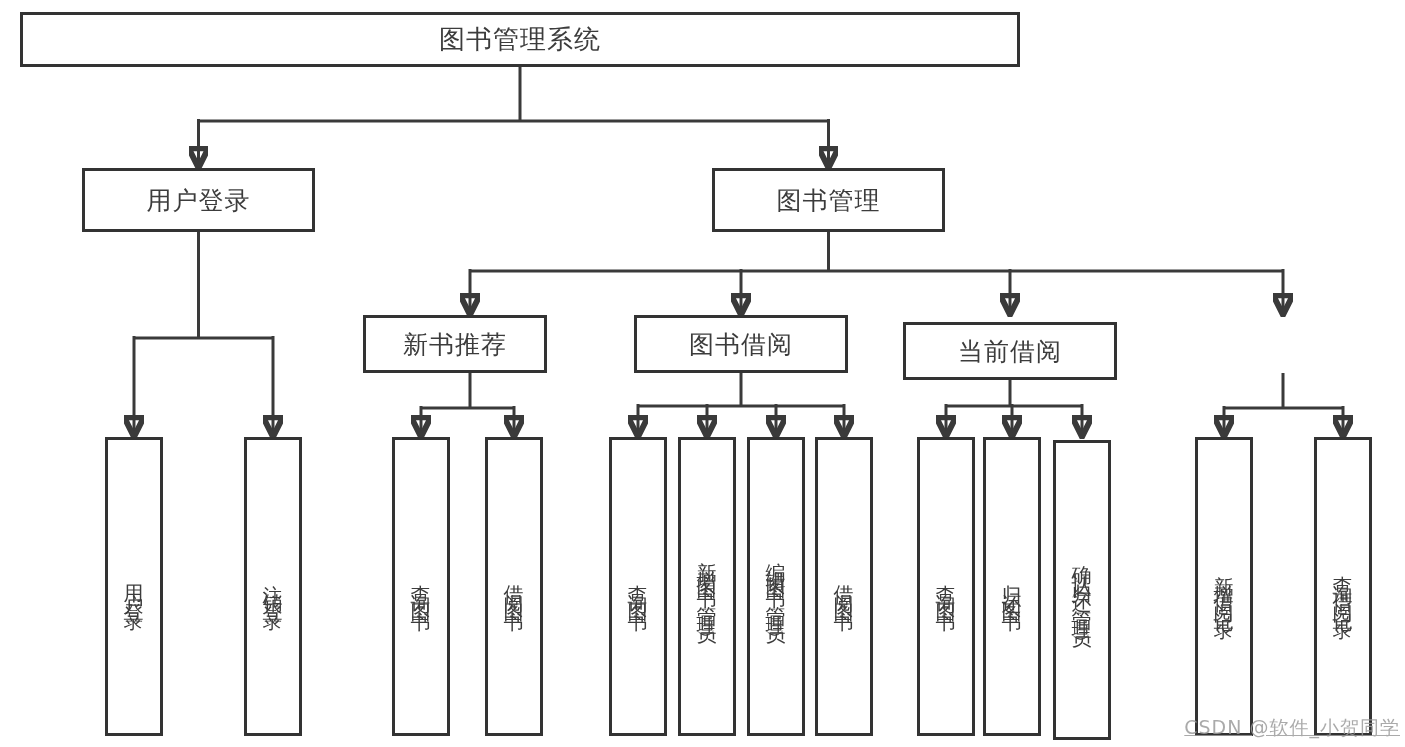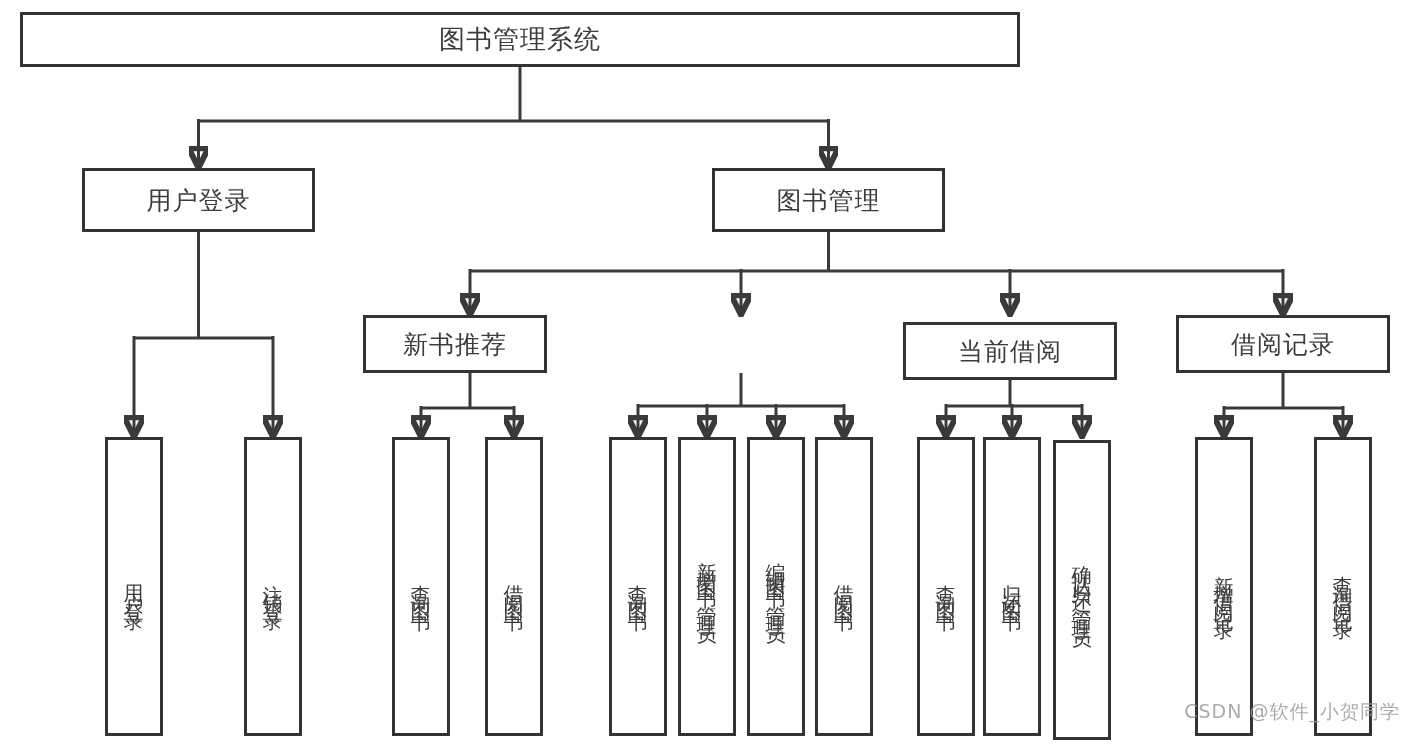--- a/index.html
+++ b/index.html
@@ -17,22 +17,22 @@
     background:var(--bg);display:flex;align-items:center;justify-content:center;
   }
   .hnode .lbl{font-size:25px;letter-spacing:1px;white-space:nowrap;}
   .root-node .lbl{font-size:26px;}
   .vnode{width:58px;height:299px;}
   .vtext{
     writing-mode:vertical-rl;text-orientation:mixed;
     font-size:20px;letter-spacing:9px;line-height:1;white-space:nowrap;
   }
   .watermark{
-    position:absolute;right:5px;bottom:22px;z-index:10;
-    font-size:19px;letter-spacing:1px;color:var(--wm);opacity:.85;white-space:nowrap;
+    position:absolute;right:5px;bottom:6px;z-index:10;
+    font-size:19px;letter-spacing:1px;color:var(--wm);opacity:.85;white-space:nowrap;text-decoration:underline;
   }
 </style>
 </head>
 <body>
 
 <div id="canvas">
 
   <svg id="wires" viewBox="0 0 1405 747" xmlns="http://www.w3.org/2000/svg">
     <defs>
       <marker id="ah" viewBox="0 0 10 10" refX="8.5" refY="5" markerUnits="strokeWidth" markerWidth="8" markerHeight="6.5" orient="auto-start-reverse">
@@ -95,25 +95,25 @@
   <div class="node hnode" style="left:82px;top:168px;width:233px;height:64px">
     <span class="lbl">用户登录</span>
   </div>
   <div class="node hnode" style="left:712px;top:168px;width:233px;height:64px">
     <span class="lbl">图书管理</span>
   </div>
 
   <div class="node hnode" style="left:363px;top:315px;width:184px;height:58px">
     <span class="lbl">新书推荐</span>
   </div>
+  <div class="node hnode" style="left:634px;top:315px;width:214px;height:58px">
+    <span class="lbl">图书借阅</span>
+  </div>
   <div class="node hnode" style="left:903px;top:322px;width:214px;height:58px">
     <span class="lbl">当前借阅</span>
-  </div>
-  <div class="node hnode" style="left:1176px;top:315px;width:214px;height:58px">
-    <span class="lbl">借阅记录</span>
   </div>
 
   <div class="node vnode" style="left:105px;top:437px">
     <span class="lbl vtext">用户登录</span>
   </div>
   <div class="node vnode" style="left:244px;top:437px">
     <span class="lbl vtext">注销登录</span>
   </div>
 
   <div class="node vnode" style="left:392px;top:437px">

